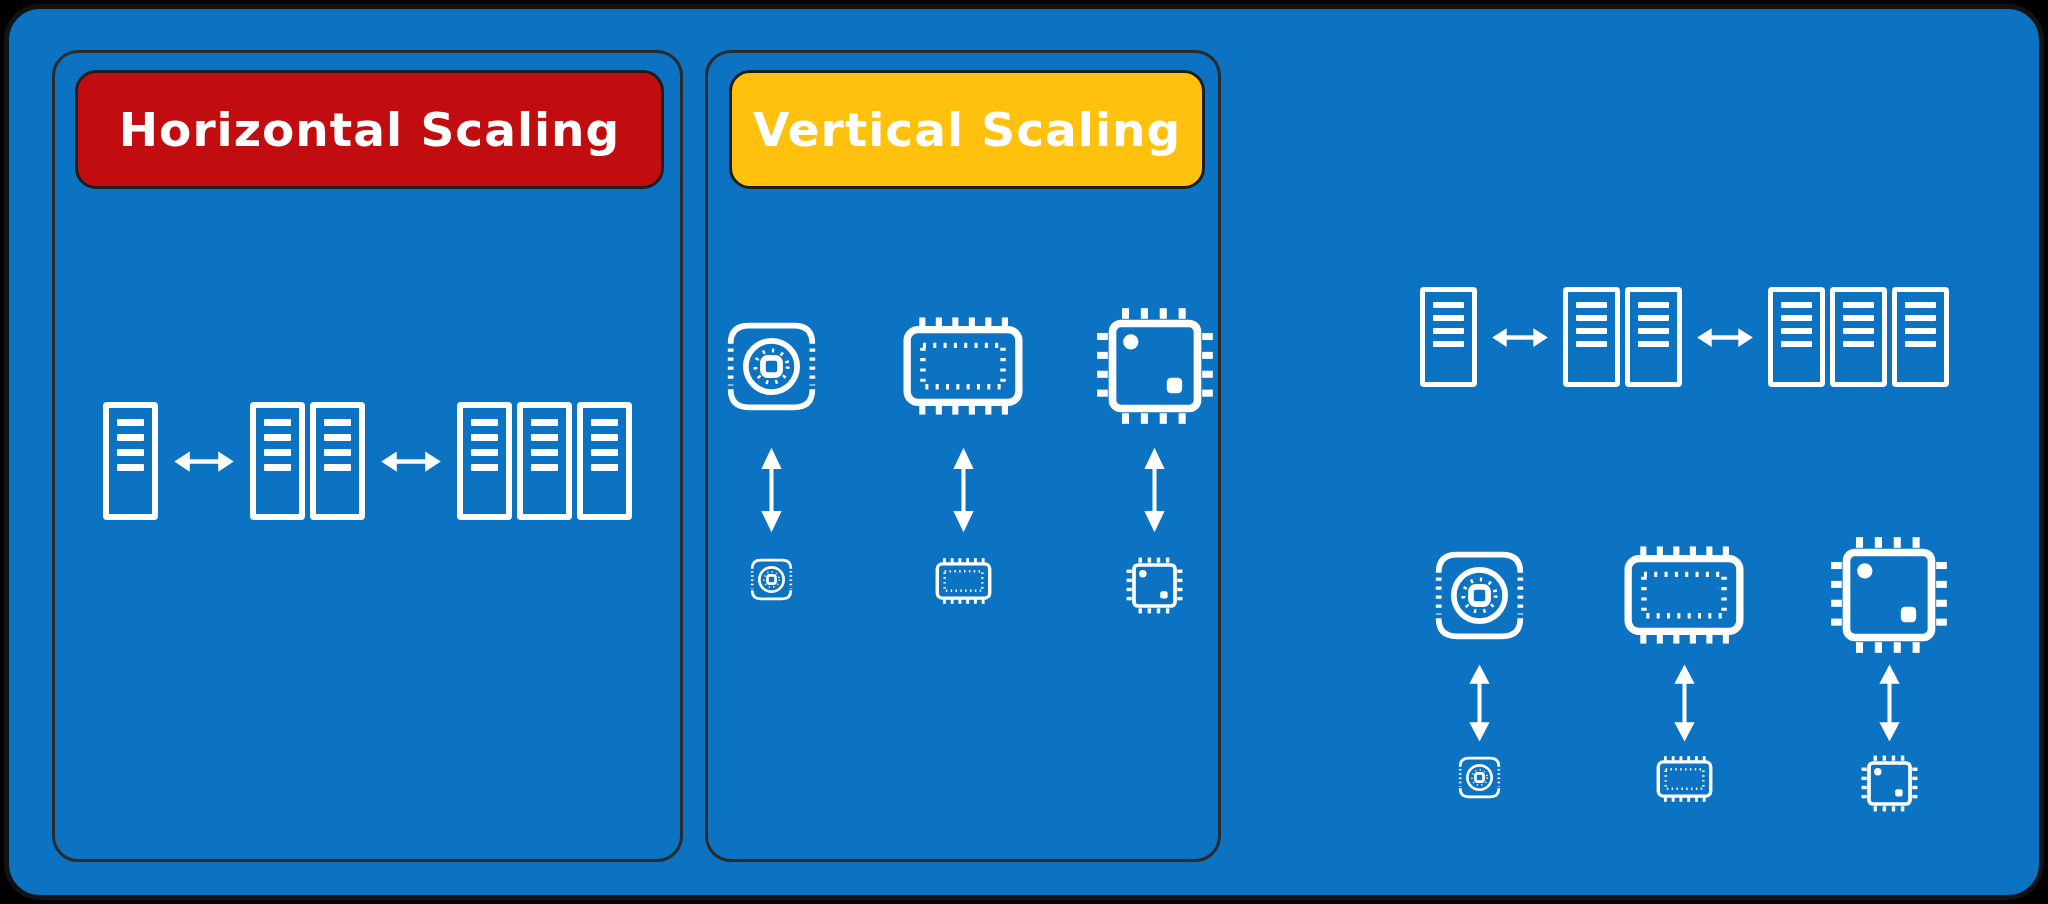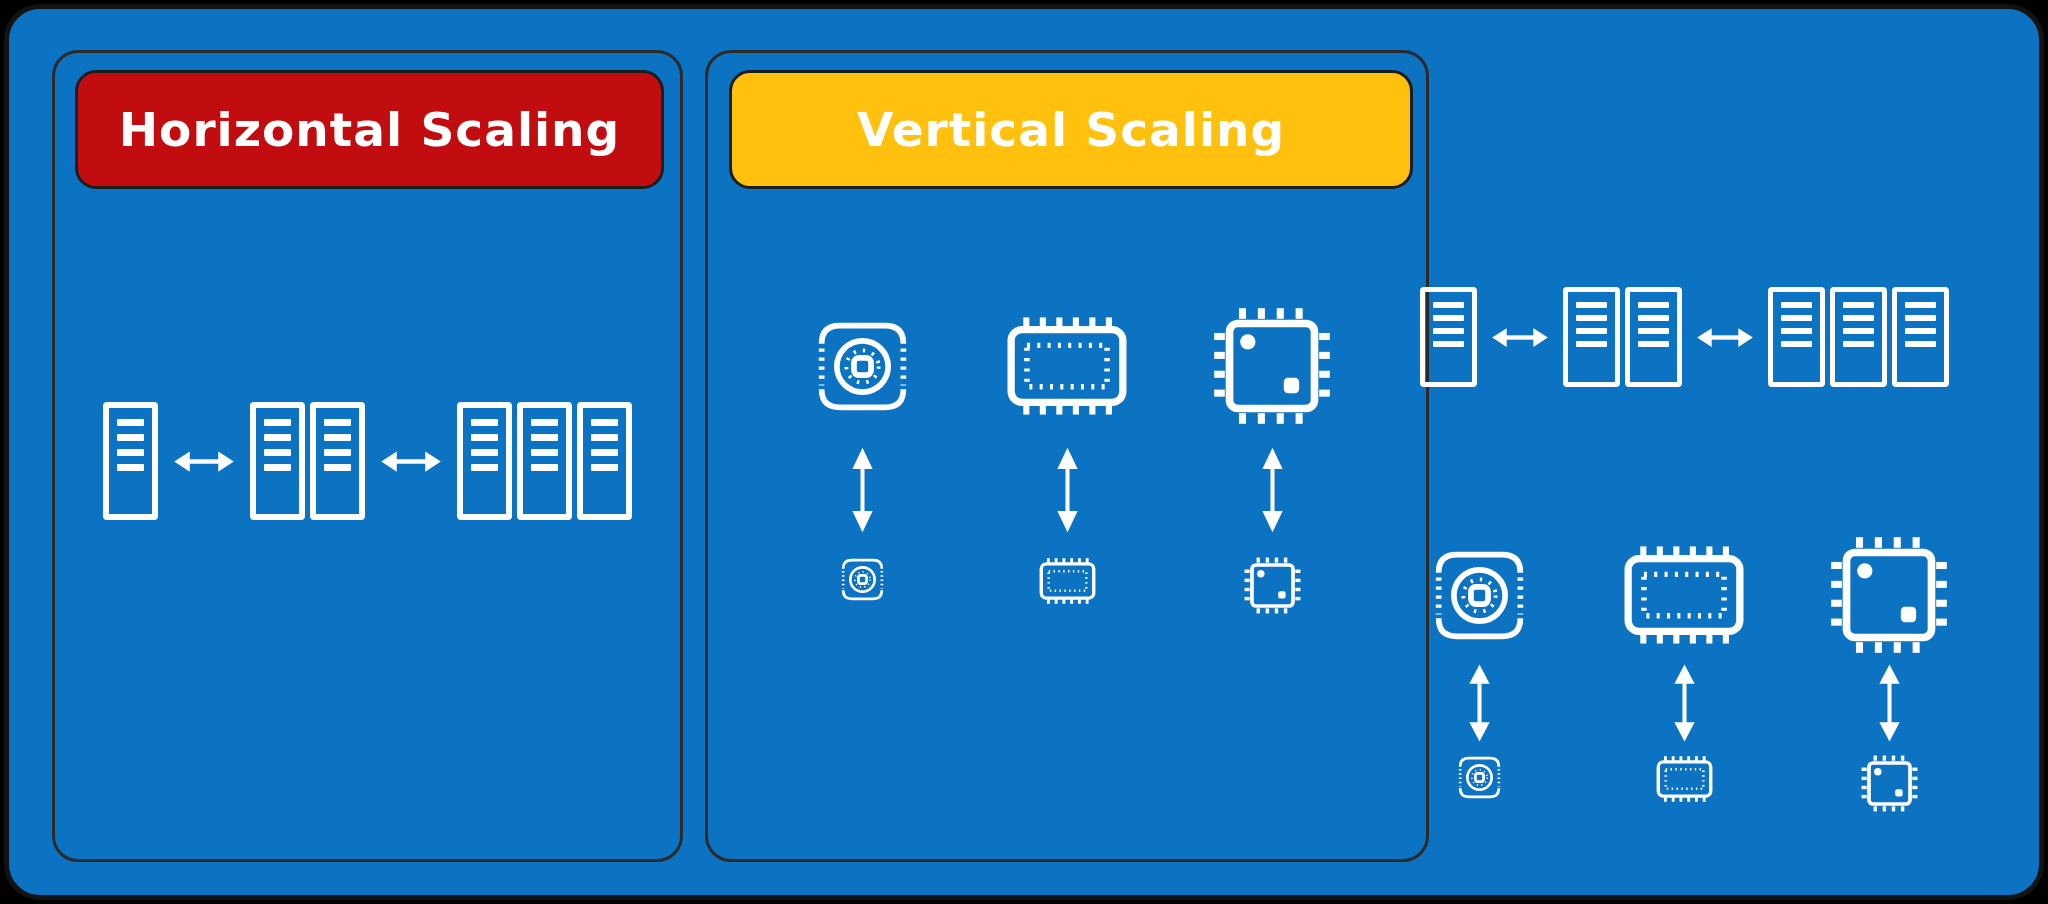--- a/index.html
+++ b/index.html
@@ -23,21 +23,21 @@
   }
 
   .panel {
     position: absolute;
     top: 50px;
     height: 812px;
     border: 3px solid #2b2b2b;
     border-radius: 26px;
   }
   .p1 { left: 52px;  width: 631px; }
-  .p2 { left: 705px; width: 724px; }
+  .p2 { left: 705px; width: 516px; }
   .p3 { left: 1360px; width: 648px; border: none; }
 
   .badge {
     position: absolute;
     top: 17px;
     height: 119px;
     border: 3px solid #1d1d1d;
     border-radius: 21px;
     display: flex;
     align-items: center;

